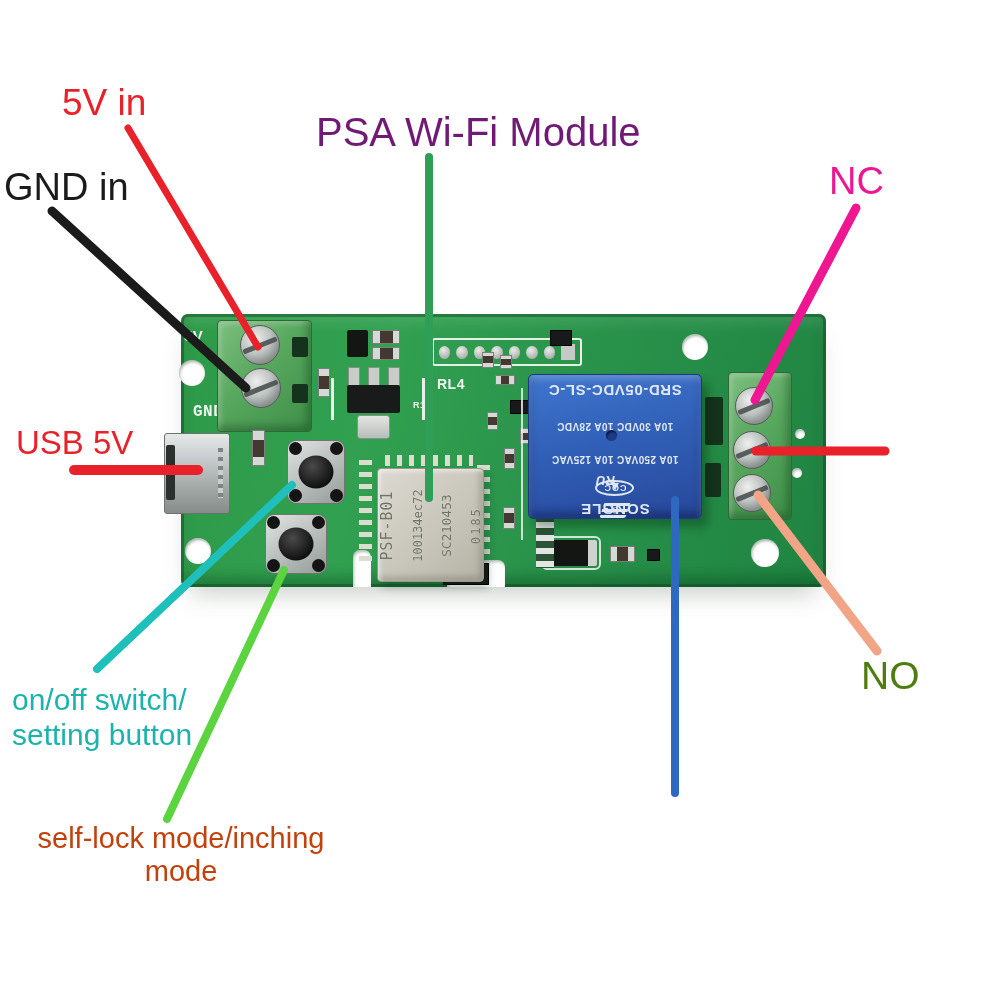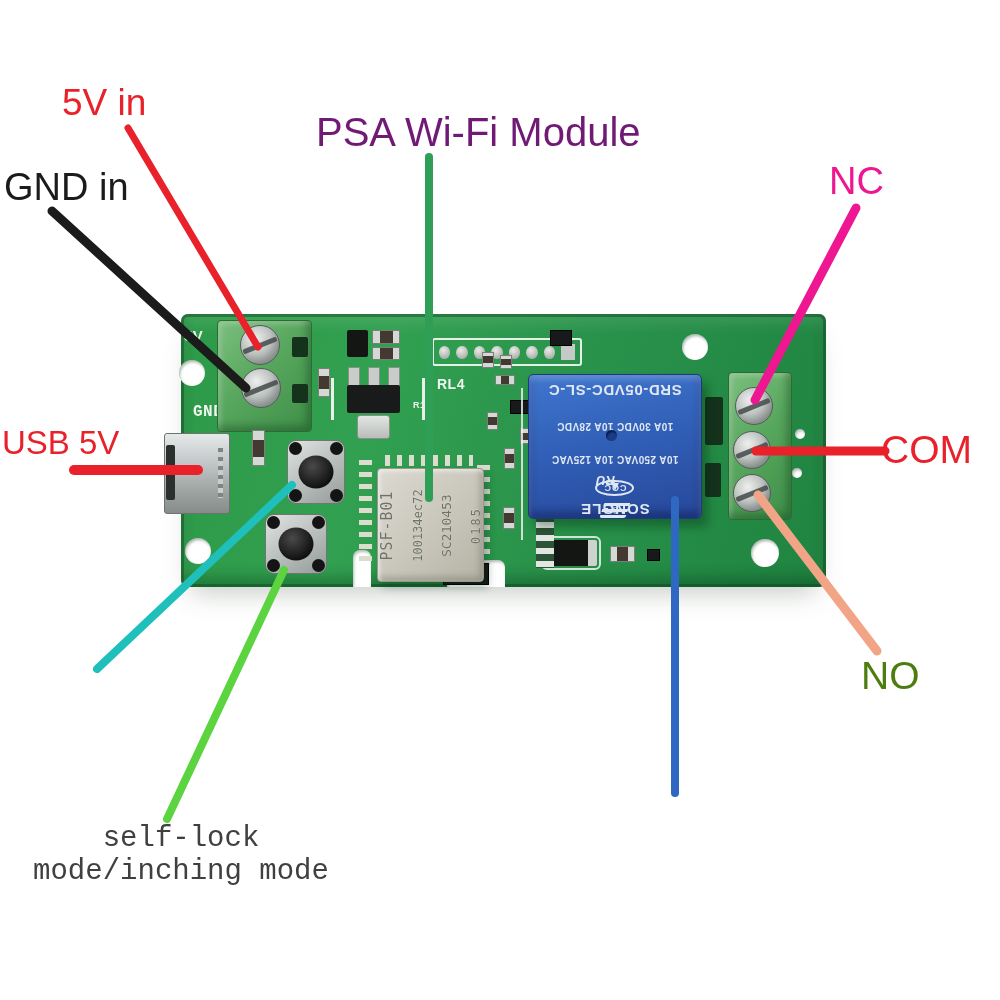--- a/index.html
+++ b/index.html
@@ -4,21 +4,21 @@
 <style>
   html,body{margin:0;padding:0;background:#fff;}
   .scene{position:relative;width:1000px;height:1000px;background:#ffffff;overflow:hidden;
          font-family:"Liberation Sans", sans-serif;}
   
   .lbl{position:absolute;font-weight:500;white-space:nowrap;z-index:12;}
   .lbl-v5in{left:62px;top:82px;font-size:37px;}
   .lbl-gndin{left:4px;top:158px;font-size:38px;margin-top:8px;}
   .lbl-psa{left:316px;top:110px;font-size:40px;}
   .lbl-nc{left:829px;top:160px;font-size:38px;}
-  .lbl-usb5v{left:2px;top:424px;font-size:33px;}
+  .lbl-usb5v{left:16px;top:424px;font-size:33px;}
   .lbl-com{left:881px;top:428px;font-size:39px;}
   .lbl-no{left:861px;top:654px;font-size:39px;}
   .lbl-onoff{left:12px;top:682px;font-size:30px;line-height:35px;}
   .lbl-selflock{left:16px;top:822px;width:330px;text-align:center;font-size:29px;line-height:33px;white-space:normal;}
   .lbl-10a{left:620px;top:814px;font-size:42px;}
   
   .connectors{position:absolute;left:0;top:0;z-index:10;pointer-events:none;}
   
   .board{position:absolute;left:181px;top:314px;width:645px;height:273px;border-radius:7px;
     background:linear-gradient(105deg,#2d9a48,#31a050 30%,#28914a 62%,#1f8441);
@@ -148,23 +148,26 @@
     <line stroke-linecap="round" x1="292" y1="485" x2="97" y2="669" stroke="#1fc0bc" stroke-width="8"></line>
     <line stroke-linecap="round" x1="284" y1="570" x2="167" y2="819" stroke="#5bd43f" stroke-width="8"></line>
     <line stroke-linecap="round" x1="675" y1="500" x2="675" y2="793" stroke="#2e68c0" stroke-width="8"></line>
   </svg>
 
   <div class="lbl lbl-v5in" style="color: rgb(232, 33, 43);">5V in</div>
   <div class="lbl lbl-gndin" style="color: rgb(27, 27, 27);">GND in</div>
   <div class="lbl lbl-psa" style="color: #701a75;">PSA Wi-Fi Module</div>
   <div class="lbl lbl-nc" style="color: rgb(238, 22, 145);">NC</div>
   <div class="lbl lbl-usb5v" style="color: rgb(232, 33, 43);">USB 5V</div>
-  <div class="lbl lbl-com" style="color: rgb(232, 33, 43);">COM</div>
   <div class="lbl lbl-no" style="color: #4d7c0f;">NO</div>
-  <div class="lbl lbl-selflock" style="color: #404040; font-family: Liberation Mono, monospace;">
+  <div class="lbl lbl-onoff" style="color: rgb(28, 179, 174);">
+    <div>on/off switch/</div>
+    <div>setting button</div>
+  </div>
+  <div class="lbl lbl-selflock" style="color: #c2410c;">
     <div>self-lock mode/inching mode</div>
   </div>
 
   <div class="board">
     <span class="silk silk-5v">5V</span>
     <span class="silk silk-gnd">GND</span>
     <span class="silk silk-rl4">RL4</span>
     <span class="silk silk-r1">R1</span>
 
     <span class="hole hole-tr"></span>

